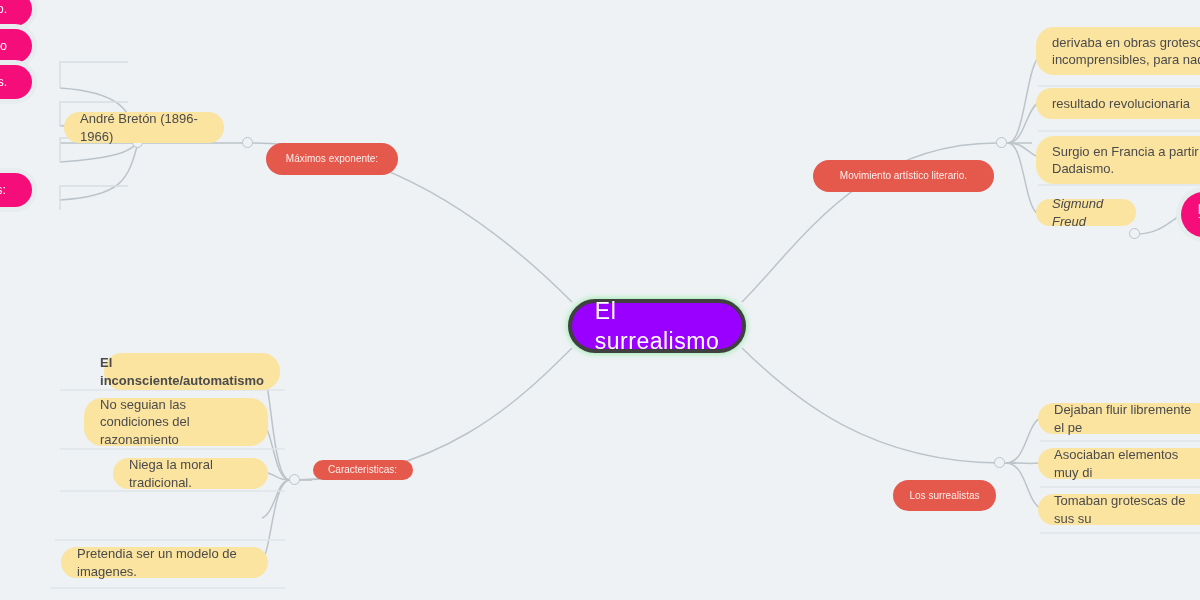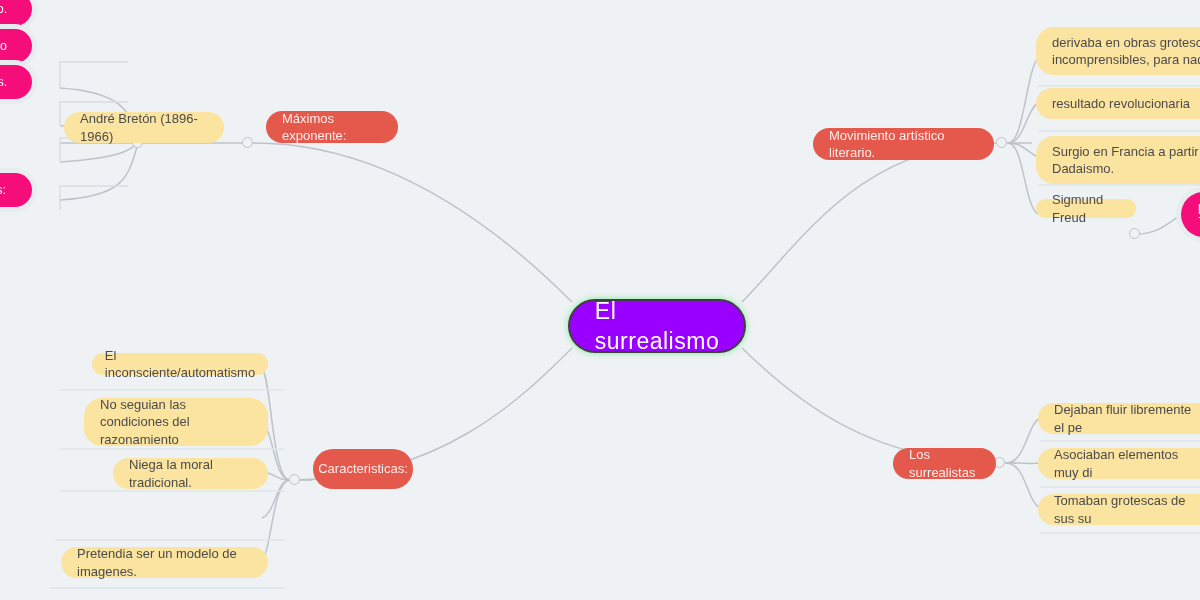--- a/index.html
+++ b/index.html
@@ -27,47 +27,48 @@
     position: absolute;
     box-sizing: border-box;
     display: flex;
     align-items: center;
     white-space: pre-wrap;
     line-height: 1.32;
   }
   
   .root {
     background: #9900ff;
-    border: 2px solid #404040;
+    border: 4px solid #404040;
     border-radius: 40px;
     color: #ffffff;
     font-size: 23px;
     letter-spacing: 0.5px;
     padding: 0 26px;
     justify-content: center;
     box-shadow: 0 0 6px rgba(36,227,63,0.55);
   }
   
   .cat {
     background: #e4594c;
     border-radius: 22px;
     color: #fdeeec;
-    font-size: 13px;
+    font-size: 10px;
     padding: 0 16px;
     justify-content: center;
+    margin-top: 32px;
   }
   
   .leaf {
     background: #fbe3a0;
     border-radius: 18px;
     color: #4b4b4b;
     font-size: 13px;
     padding: 7px 16px;
   }
-  .leaf.center-text { justify-content: center; }
+  .leaf.center-text { justify-content: flex-end; }
   
   .pill {
     background: #f50d7a;
     border-radius: 26px;
     color: #ffffff;
     font-size: 12.5px;
     padding: 6px 14px;
     justify-content: center;
     text-align: center;
     box-shadow: 0 0 0 5px #e7ecef;
@@ -169,28 +170,28 @@
   </div>
   <div class="node leaf" style="left:1036px; top:27px; width:230px; height:48px;">
     <span>derivaba en obras grotescas, incomprensibles, para nada "lo</span>
   </div>
   <div class="node leaf" style="left:1036px; top:88px; width:200px; height:31px;">
     <span>resultado revolucionaria</span>
   </div>
   <div class="node leaf" style="left:1036px; top:136px; width:230px; height:48px;">
     <span>Surgio en Francia a partir del Dadaismo.</span>
   </div>
-  <div class="node leaf" style="left:1036px; top:199px; width:100px; height:19px;">
+  <div class="node leaf" style="left:1036px; top:199px; width:100px; height:27px;font-style:italic;">
     <span>Sigmund Freud</span>
   </div>
 
-  <div class="node cat" style="left:313px; top:449px; width:100px; height:40px;">
+  <div class="node cat" style="left:313px; top:428px; width:100px; height:20px;justify-content:flex-end;">
     <span>Caracteristicas:</span>
   </div>
-  <div class="node leaf center-text" style="left:92px; top:353px; width:176px; height:22px;">
+  <div class="node leaf center-text" style="left:104px; top:353px; width:176px; height:37px;font-weight:bold;">
     <span>El inconsciente/automatismo</span>
   </div>
   <div class="node leaf" style="left:84px; top:398px; width:184px; height:48px;">
     <span>No seguian las condiciones del razonamiento</span>
   </div>
   <div class="node leaf center-text" style="left:113px; top:458px; width:155px; height:31px;">
     <span>Niega la moral tradicional.</span>
   </div>
   <div class="node leaf center-text" style="left:61px; top:547px; width:207px; height:31px;">
     <span>Pretendia ser un modelo de imagenes.</span>

